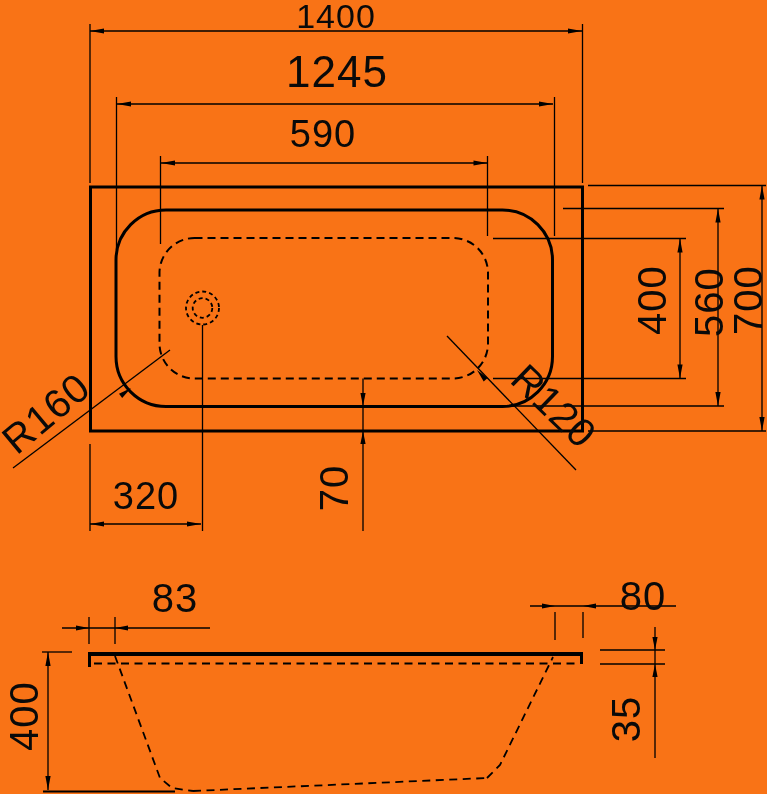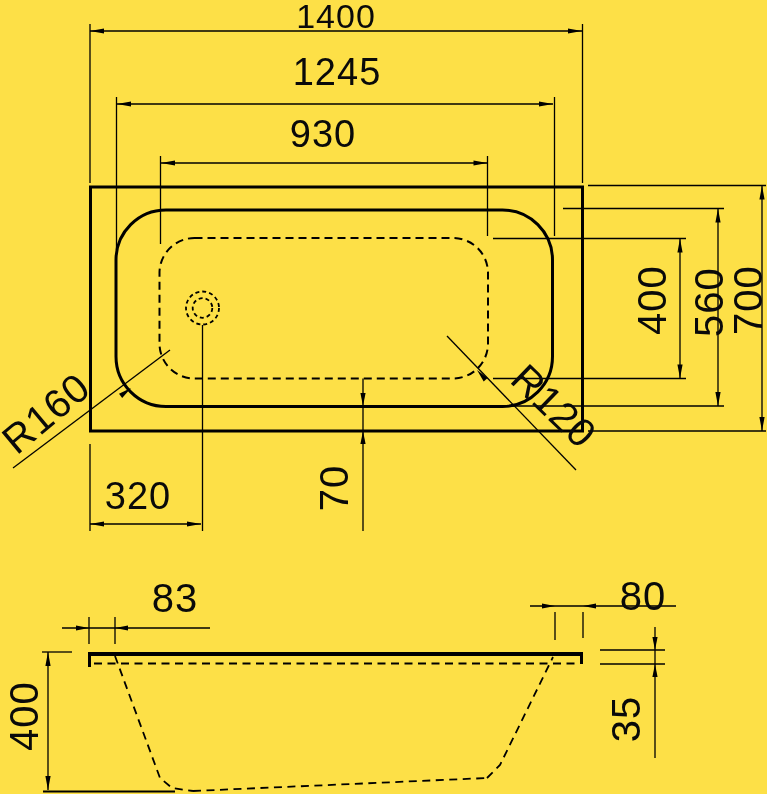--- a/index.html
+++ b/index.html
@@ -1,27 +1,27 @@
 <!DOCTYPE html>
 <html><head>
 <meta charset="utf-8">
 <style>
   html,body{margin:0;padding:0;background:#ffffff;}
   #stage{
-    position:relative;width:767px;height:794px;background:#fde047;
+    position:relative;width:767px;height:794px;background:#f97316;
     font-family:"Liberation Sans",sans-serif;overflow:hidden;
   }
   #stage svg{position:absolute;left:0;top:0;}
   .lbl{
     position:absolute;color:#0a0a0a;white-space:nowrap;line-height:1;
     letter-spacing:1px;transform:translate(-50%,-50%);
     font-family:"Liberation Sans",sans-serif;
   }
   .s34{font-size:34px;}
-  .s36{font-size:38px;}
+  .s36{font-size:44px;}
   .s38{font-size:38px;}
   .s40{font-size:40px;}
   .rotn90{transform:translate(-50%,-50%) rotate(-90deg);}
   .rotn40{transform:translate(-50%,-50%) rotate(-40deg);}
   .rot44{transform:translate(-50%,-50%) rotate(44deg);}
 </style>
 </head>
 <body>
 
 <div id="stage">
@@ -145,22 +145,22 @@
           <path d="M583,606 L596,603.4 L596,608.6 Z"></path>
 
         <path d="M655,650 L652.4,637 L657.6,637 Z"></path>
           <path d="M655,664 L652.4,677 L657.6,677 Z"></path>
       </g>
     </g>
   </svg>
 
   <span class="lbl s34" style="left:336px;top:16px;">1400</span>
   <span class="lbl s36" style="left:337px;top:72px;">1245</span>
-  <span class="lbl s38" style="left:323px;top:134px;">930</span>
-  <span class="lbl s38" style="left:138px;top:496px;">320</span>
+  <span class="lbl s38" style="left:323px;top:134px;">590</span>
+  <span class="lbl s38" style="left:146px;top:496px;">320</span>
   <span class="lbl s40 rotn90" style="left:334px;top:488px;">70</span>
   <span class="lbl s40 rotn90" style="left:652px;top:300px;">400</span>
   <span class="lbl s40 rotn90" style="left:709px;top:302px;">560</span>
   <span class="lbl s40 rotn90" style="left:748px;top:300px;">700</span>
   <span class="lbl s40 rotn40" style="left:46px;top:413px;">R160</span>
   <span class="lbl s40 rot44" style="left:554px;top:406px;">R120</span>
 
   <span class="lbl s40" style="left:175px;top:598px;">83</span>
   <span class="lbl s40" style="left:643px;top:596px;">80</span>
   <span class="lbl s40 rotn90" style="left:24px;top:716px;">400</span>

